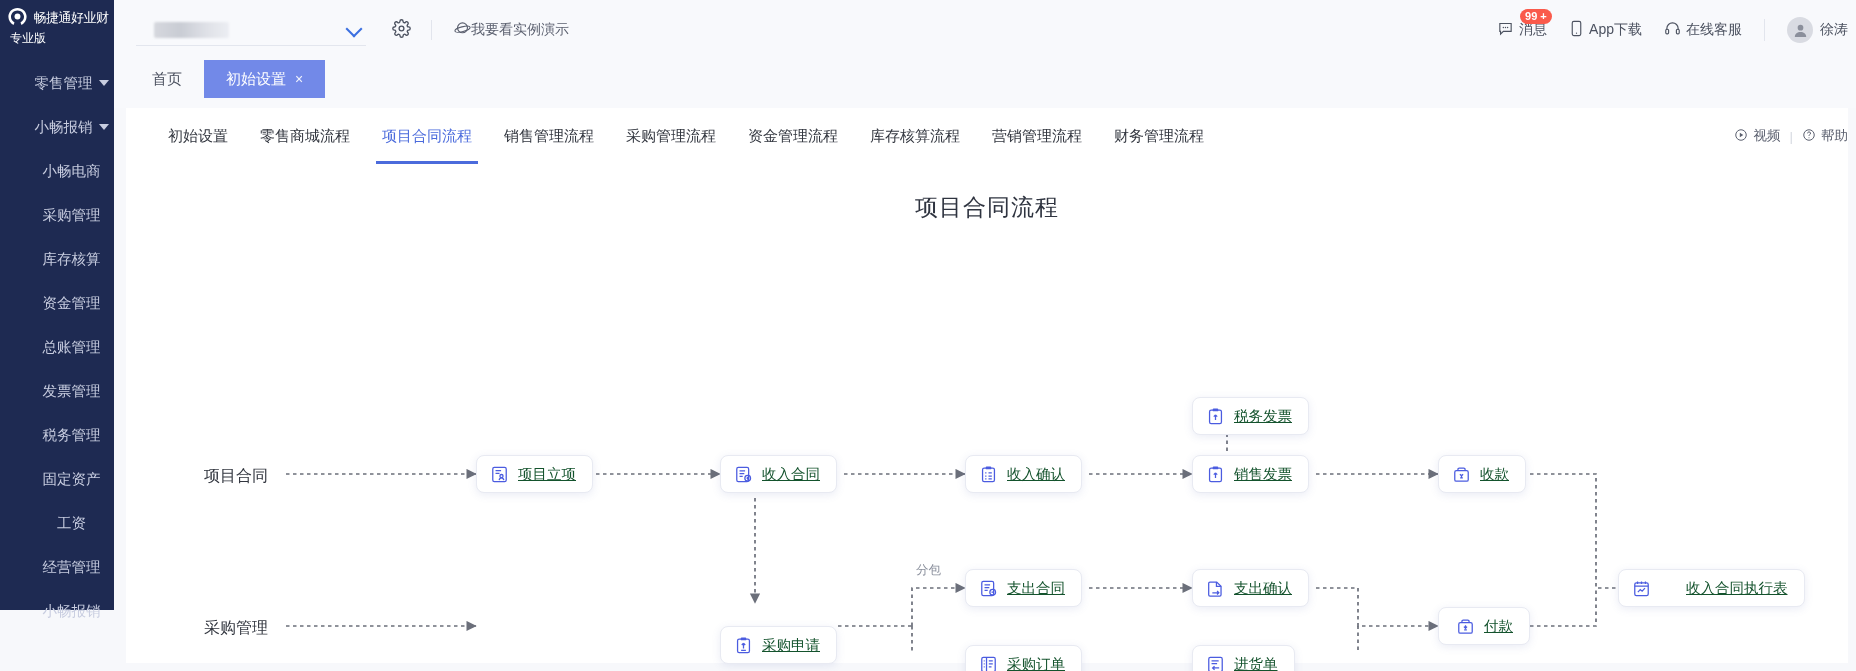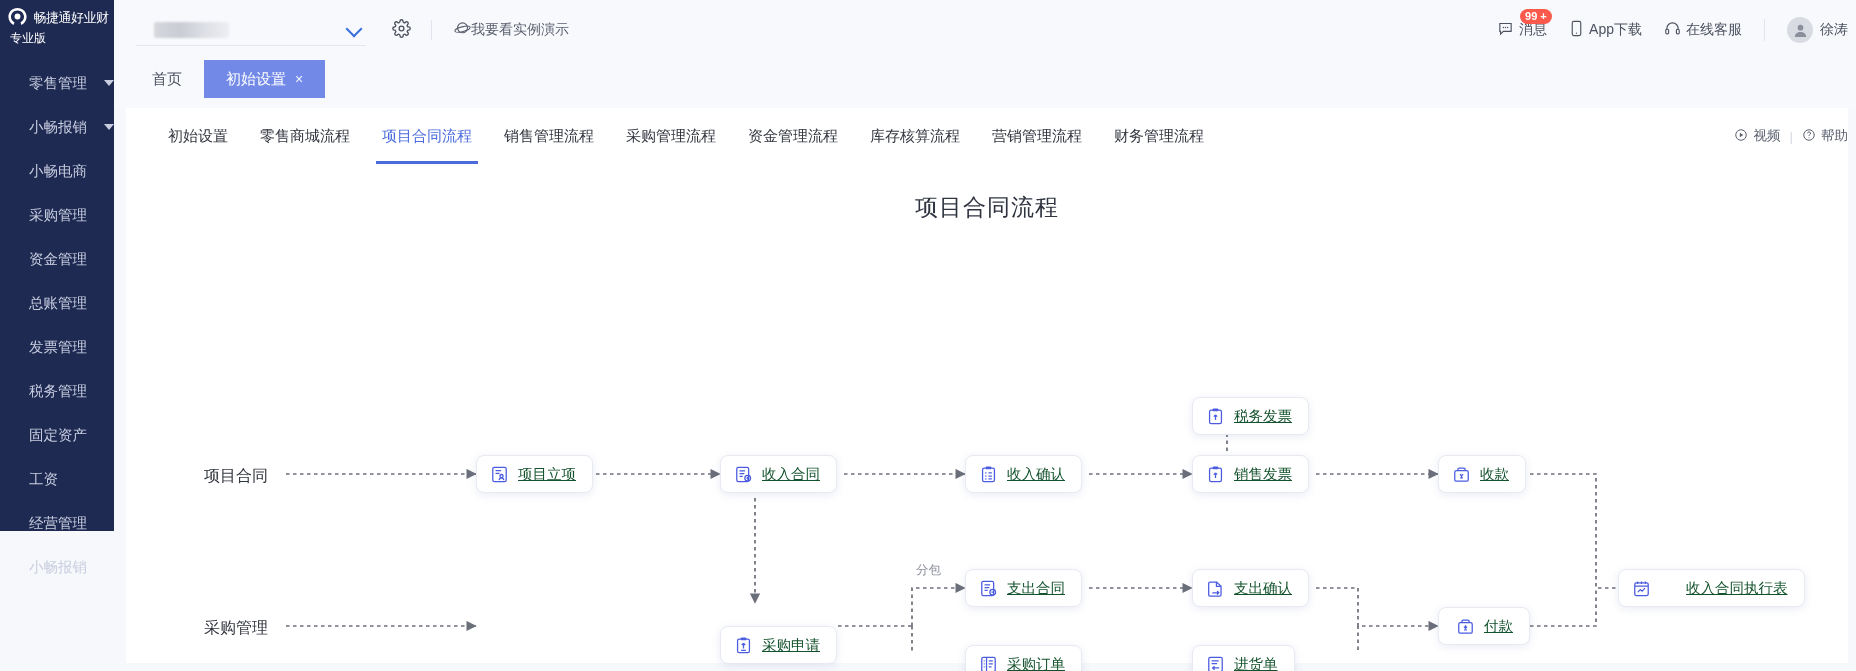--- a/index.html
+++ b/index.html
@@ -6,34 +6,34 @@
   html, body {
     width: 1856px; height: 671px;
     overflow: hidden;
     font-family: "Liberation Sans", "DejaVu Sans", sans-serif;
     background: #f5f6fa;
   }
   .app { position: relative; width: 1856px; height: 671px; background: #f7f8fb; }
 
   
   .sidebar {
-    position: absolute; left: 0; top: 0; width: 114px; height: 531px;
+    position: absolute; left: 0; top: 0; width: 114px; height: 610px;
     background: #1e2a52;
     display: flex; flex-direction: column; align-items: center;
   }
   .logo-wrap { width: 100%; height: 60px; display: flex; flex-direction: column;
     align-items: center; justify-content: center; padding-top: 6px; }
   .logo-row { display: flex; align-items: center; gap: 5px; }
   .logo-mark { width: 23px; height: 23px; flex: 0 0 23px; }
   .logo-text { color: #ffffff; font-size: 13px; letter-spacing: -0.5px; white-space: nowrap; }
   .logo-sub { color: #ffffff; font-size: 12px; align-self: flex-start;
     margin-left: 10px; margin-top: 1px; }
   .nav { width: 100%; margin-top: 14px; }
   .nav-item {
-    height: 44px; display: flex; align-items: center; justify-content: space-between;
+    height: 44px; display: flex; align-items: center; justify-content: center;
     color: #c8cde0; font-size: 14.5px; gap: 6px; cursor: pointer;
     white-space: nowrap;
     margin-left: 29px;
   }
   .caret-down {
     width: 0; height: 0; border-left: 5px solid transparent;
     border-right: 5px solid transparent; border-top: 6px solid #c8cde0;
     display: inline-block;
   }
 
@@ -167,20 +167,23 @@
         <span>小畅报销</span>
         <i class="caret-down"></i>
       </div>
       <div class="nav-item">
         <span>小畅电商</span>
         </div>
       <div class="nav-item">
         <span>采购管理</span>
         </div>
       <div class="nav-item">
+        <span>库存核算</span>
+        </div>
+      <div class="nav-item">
         <span>资金管理</span>
         </div>
       <div class="nav-item">
         <span>总账管理</span>
         </div>
       <div class="nav-item">
         <span>发票管理</span>
         </div>
       <div class="nav-item">
         <span>税务管理</span>

